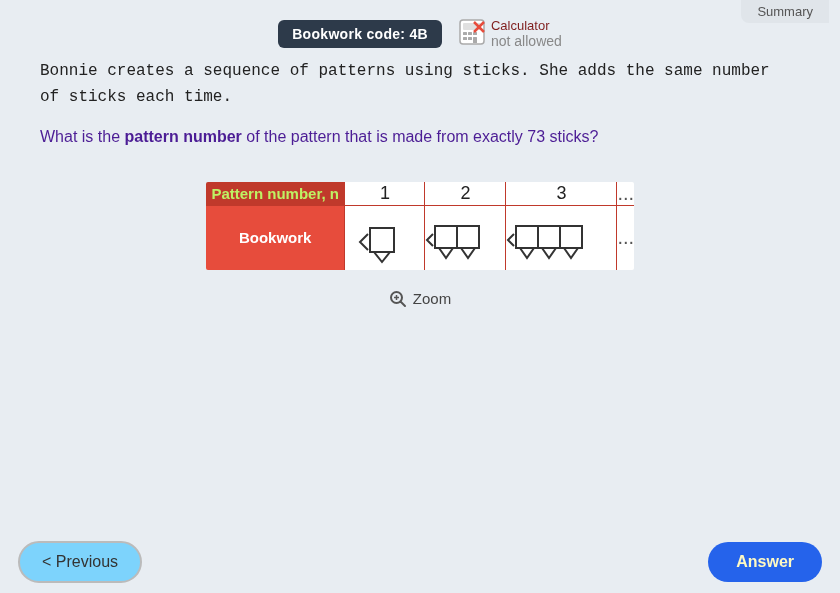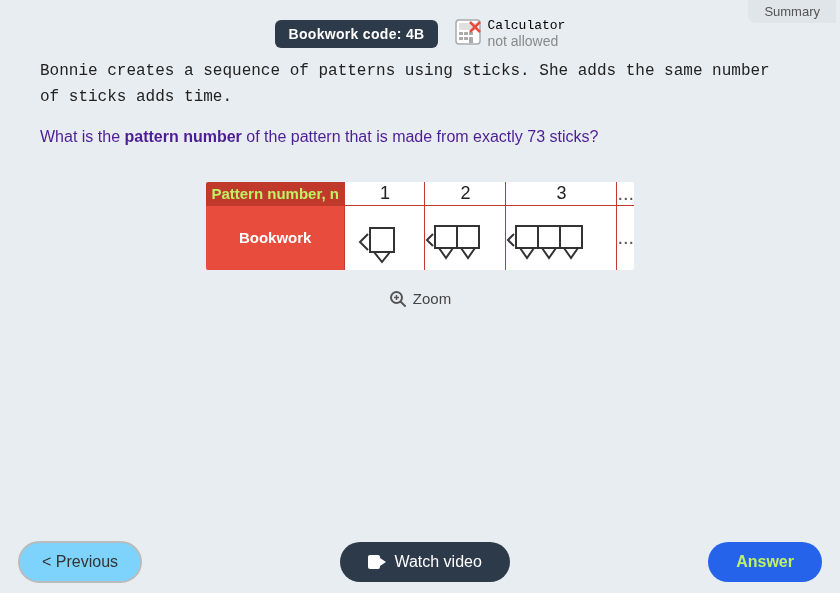--- a/index.html
+++ b/index.html
@@ -175,29 +175,29 @@
       align-items: center;
       gap: 8px;
     }
 
     .answer-btn {
       background: #2563eb;
       border: none;
       border-radius: 22px;
       padding: 11px 28px;
       font-size: 16px;
-      color: #bef264;
+      color: #fef9c3;
       cursor: pointer;
       font-weight: bold;
     }
 
     .summary-tab {
       position: absolute;
       top: 0;
-      right: 4px;
+      right: 11px;
       background: #e0e5ea;
       padding: 4px 16px;
       font-size: 13px;
       color: #555;
       border-bottom-left-radius: 8px;
     }
   </style>
 </head>
 <body>
 
@@ -215,29 +215,29 @@
         <rect x="15" y="14" width="4" height="3" rx="0.5" fill="#aaa"></rect>
         <rect x="5" y="19" width="4" height="3" rx="0.5" fill="#aaa"></rect>
         <rect x="10" y="19" width="4" height="3" rx="0.5" fill="#aaa"></rect>
         <rect x="15" y="19" width="4" height="6" rx="0.5" fill="#aaa"></rect>
 
         <line x1="16" y1="4" x2="26" y2="14" stroke="#e74c3c" stroke-width="2.5"></line>
         <line x1="26" y1="4" x2="16" y2="14" stroke="#e74c3c" stroke-width="2.5"></line>
       </svg>
     </span>
     <div>
-      <div style="font-size:13px;color:#000000;font-family:Liberation Mono, monospace;">Calculator</div>
+      <div style="font-size:13px;color:#7f1d1d;">Calculator</div>
       <div style="font-size:14px;color:#888;">not allowed</div>
     </div>
   </div>
 </div>
 
 <div class="question-text">
   <span>Bonnie creates a sequence of patterns using sticks. She adds the same number</span><br>
-  <span>of sticks adds time.</span>
+  <span>of sticks each time.</span>
 </div>
 
 <div class="question-secondary">
   <span>What is the </span><strong>pattern number</strong><span> of the pattern that is made from exactly 73 sticks?</span>
 </div>
 
 <div class="table-wrapper">
   <table class="pattern-table">
     <tbody>
         <tr>
@@ -304,23 +304,16 @@
     <line x1="5" y1="7.5" x2="10" y2="7.5" stroke="#555" stroke-width="1.5"></line>
     <line x1="7.5" y1="5" x2="7.5" y2="10" stroke="#555" stroke-width="1.5"></line>
   </svg>
   <span>Zoom</span>
 </button>
 
 <div class="bottom-bar">
   <button class="prev-btn">
     <span>&lt; Previous</span>
   </button>
-  <button class="watch-video-btn">
-    <svg width="18" height="14" viewBox="0 0 18 14">
-      <rect x="0" y="0" width="12" height="14" rx="2" fill="#fff"></rect>
-      <polygon points="12,3 18,7 12,11" fill="#fff"></polygon>
-    </svg>
-    <span>Watch video</span>
-  </button>
   <button class="answer-btn">
     <span>Answer</span>
   </button>
 </div>
 
 </body></html>

